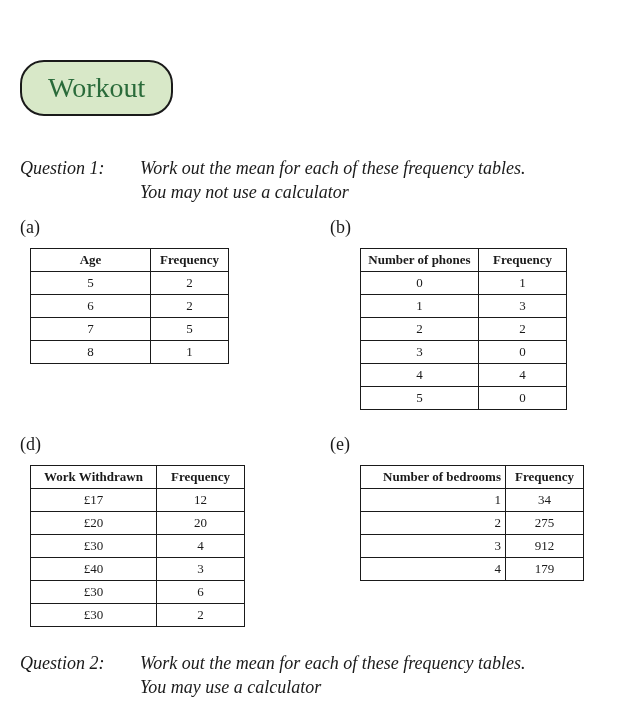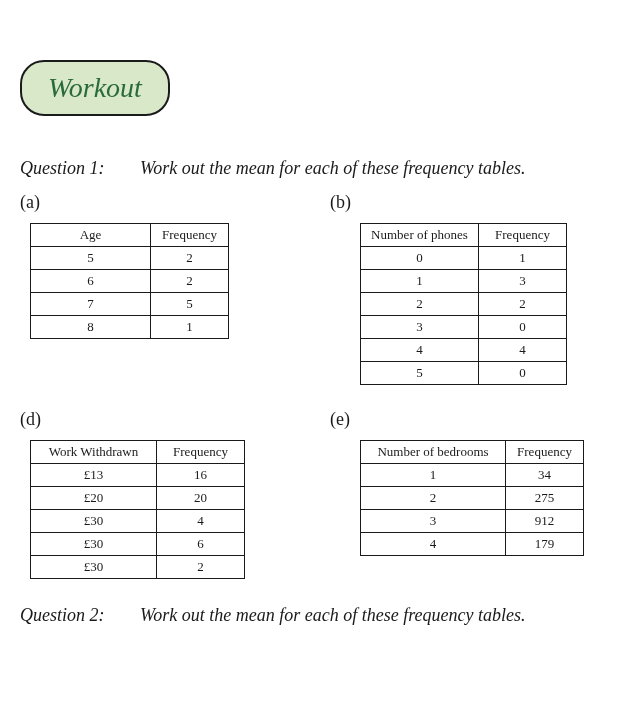--- a/index.html
+++ b/index.html
@@ -19,21 +19,20 @@
       background: #d8e8c8;
       border: 2px solid #1a1a1a;
       border-radius: 24px;
       padding: 10px 26px;
       margin: 40px 0 40px 0;
     }
     .pill span {
       color: #2a6b3a;
       font-size: 28px;
       font-family: Georgia, serif;
-      font-style: italic;
     }
     .question {
       display: flex;
       margin: 0 0 12px 0;
       font-size: 18px;
       line-height: 1.35;
       font-style: italic;
     }
     .q-label {
       flex: 0 0 120px;
@@ -62,46 +61,47 @@
     table.freq th, table.freq td {
       border: 1px solid #1a1a1a;
       text-align: center;
       font-family: 'Comic Sans MS', 'Segoe Script', cursive;
       font-size: 13px;
       font-weight: normal;
       padding: 3px 4px;
       background: #ffffff;
     }
     table.freq th {
-      font-weight: normal;
+      font-weight: bold;
     }
     
     .tA th:nth-child(1), .tA td:nth-child(1) { width: 120px; }
     .tA th:nth-child(2), .tA td:nth-child(2) { width: 78px; }
     .tB th:nth-child(1), .tB td:nth-child(1) { width: 118px; }
     .tB th:nth-child(2), .tB td:nth-child(2) { width: 88px; }
     .tD th:nth-child(1), .tD td:nth-child(1) { width: 126px; }
     .tD th:nth-child(2), .tD td:nth-child(2) { width: 88px; }
-    .tE th:nth-child(1), .tE td:nth-child(1) { width: 145px; }
+    .tE th:nth-child(1), .tE td:nth-child(1) { width: 145px; text-align: right; }
     .tE th:nth-child(2), .tE td:nth-child(2) { width: 78px; }
     .tE th, .tE td { font-family: Arial, sans-serif; font-size: 13px; }
   </style>
 </head>
 <body>
 
 <div class="page">
 
   <div class="pill">
     <span>Workout</span>
   </div>
 
   <div class="question">
     <div class="q-label">Question 1:</div>
     <div class="q-text">
       <span>Work out the mean for each of these frequency tables.</span><br>
+      <span>You may not use a calculator</span>
     </div>
   </div>
 
   
   <div class="subparts">
     <div class="col">
       <div class="part-label">(a)</div>
       <table class="freq tA">
         <tbody>
             <tr>
@@ -169,30 +169,34 @@
   <div class="subparts">
     <div class="col">
       <div class="part-label">(d)</div>
       <table class="freq tD">
         <tbody>
             <tr>
               <th>Work Withdrawn</th>
               <th>Frequency</th>
             </tr>
         <tr>
-              <td>£13</td>
-              <td>16</td>
+              <td>£17</td>
+              <td>12</td>
             </tr>
         <tr>
               <td>£20</td>
               <td>20</td>
             </tr>
         <tr>
               <td>£30</td>
               <td>4</td>
+            </tr>
+        <tr>
+              <td>£40</td>
+              <td>3</td>
             </tr>
         <tr>
               <td>£30</td>
               <td>6</td>
             </tr>
         <tr>
               <td>£30</td>
               <td>2</td>
             </tr>
       </tbody>
@@ -225,16 +229,17 @@
             </tr>
       </tbody>
         </table>
     </div>
   </div>
 
   <div class="question" style="margin-top:20px;">
     <div class="q-label">Question 2:</div>
     <div class="q-text">
       <span>Work out the mean for each of these frequency tables.</span><br>
+      <span>You may use a calculator</span>
     </div>
   </div>
 
 </div>
 
 </body></html>

